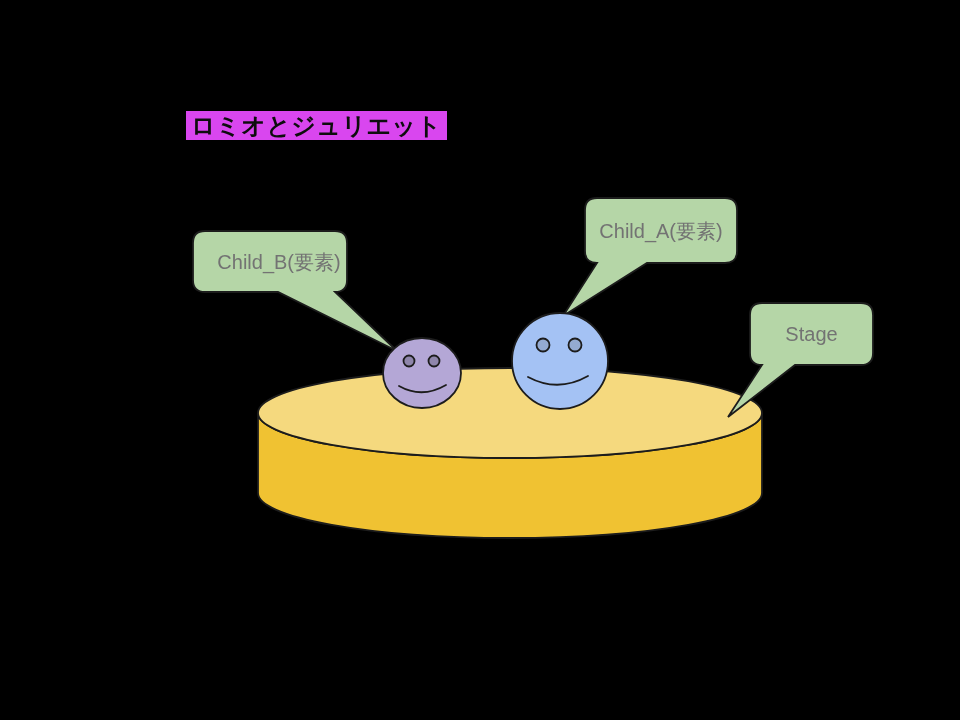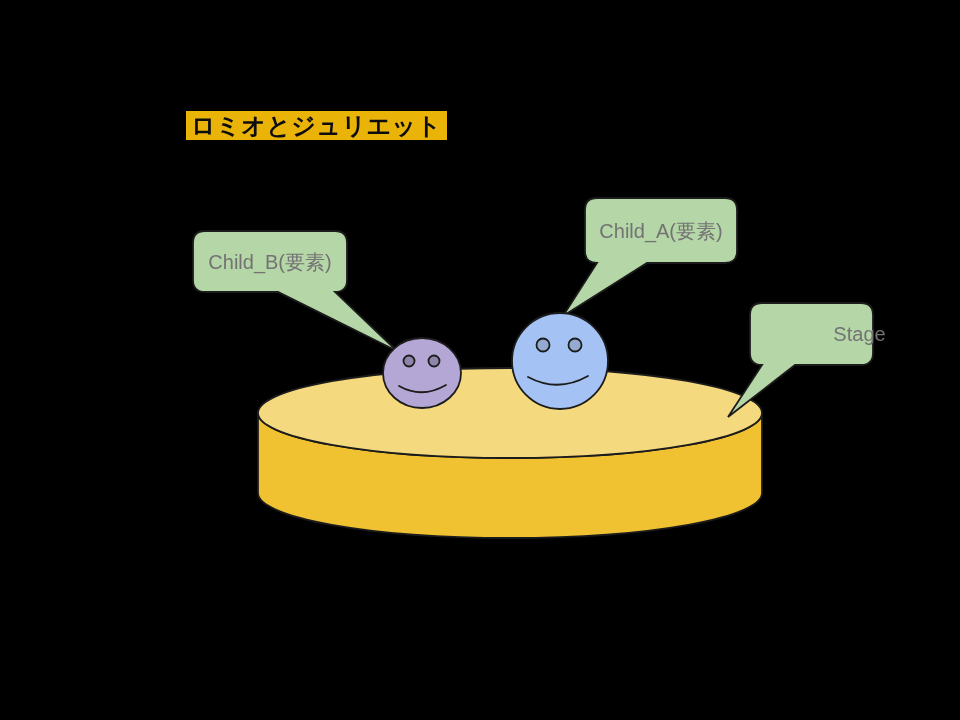--- a/index.html
+++ b/index.html
@@ -34,32 +34,32 @@
     position: absolute;
     display: flex;
     align-items: center;
     justify-content: center;
     color: #737373;
     font-size: 20px;
     line-height: 1.1;
     white-space: nowrap;
     pointer-events: none;
   }
-  .callout-label-b { left: 193px; top: 231px; width: 154px; height: 61px; }
+  .callout-label-b { left: 202px; top: 231px; width: 154px; height: 61px; }
   .callout-label-a { left: 585px; top: 198px; width: 152px; height: 65px; }
-  .callout-label-stage { left: 750px; top: 303px; width: 123px; height: 62px; padding-left: 48px; }
+  .callout-label-stage { left: 750px; top: 303px; width: 123px; height: 62px; }
   .page-title {
     position: absolute;
     left: 186px;
     top: 111px;
     height: 29px;
     display: inline-flex;
     align-items: center;
     padding: 0 5px;
-    background: #eab308;
+    background: #d946ef;
     color: #0d0d0d;
     font-size: 24px;
     font-weight: 600;
     letter-spacing: 0.5px;
     white-space: nowrap;
   }
 </style>
 </head>
 <body>
 

